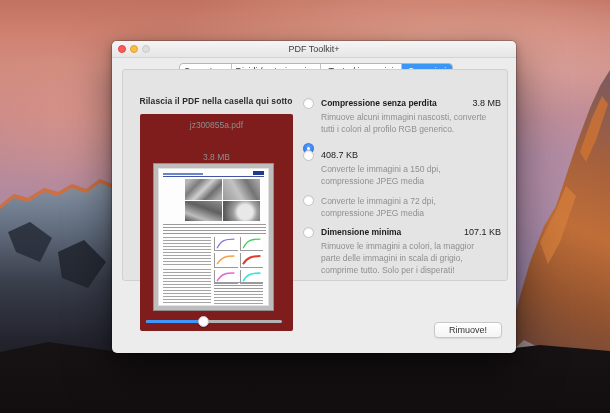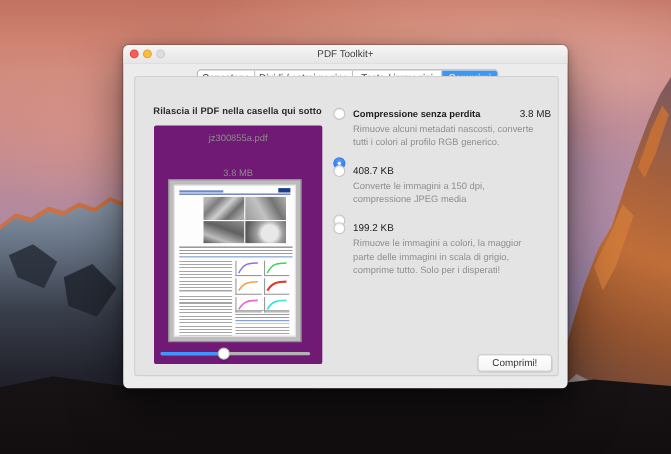--- a/index.html
+++ b/index.html
@@ -68,28 +68,28 @@
   
   .tabs{position:absolute;left:67px;top:22px;display:flex;height:15px;
     background:#ffffff;border:1px solid #b6b6b6;border-radius:4px;overflow:hidden;box-sizing:border-box;}
   .tab{display:flex;align-items:center;justify-content:center;
     font-size:9px;color:#333;border-right:1px solid #c2c2c2;box-sizing:border-box;cursor:default;}
   .tab:last-child{border-right:none;}
   .tab.active{background:var(--accent-blue,#3a97f5);color:#fff;border-right-color:var(--accent-blue,#3a97f5);}
   .tab.w1{width:52px}.tab.w2{width:89px}.tab.w3{width:81px}.tab.w4{width:50px}
 
   
-  .panel{position:absolute;left:10px;top:28px;width:386px;height:273px;
+  .panel{position:absolute;left:10px;top:28px;width:386px;height:212px;
     background:#e4e4e4;border:1px solid #d0d0d0;border-radius:3px;box-sizing:border-box;}
 
   
   .drop-hint{position:absolute;left:2px;top:26px;width:182px;text-align:center;
     font-size:8.5px;font-weight:600;color:#2c2c2c;letter-spacing:.1px;}
   .dropbox{position:absolute;left:17px;top:44px;width:153px;height:217px;
-    background:#701a75;border-radius:2px;}
+    background:#7f1d1d;border-radius:2px;}
   .fileinfo{position:absolute;left:0;right:0;text-align:center;color:#8d8d8d;font-size:8.5px;}
   .fi1{top:6px}.fi2{top:22px}.fi3{top:38px}
 
   .preview-well{position:absolute;left:13px;top:49px;width:121px;height:148px;
     background:#bdbdbd;border:1px solid #8f8f8f;box-sizing:border-box;}
   .page{position:absolute;left:4px;top:4px;width:111px;height:138px;background:#fdfdfd;
     border:1px solid #e2e2e2;box-sizing:border-box;overflow:hidden;}
   .hdr-text{position:absolute;left:4px;top:4px;width:40px;height:2px;background:#6b86c8;}
   .hdr-rule{position:absolute;left:4px;top:7px;right:4px;height:1px;background:#41589e;}
   .hdr-box{position:absolute;right:4px;top:2px;width:11px;height:4px;background:#1d3c8f;}
@@ -240,39 +240,41 @@
       </div>
     </div>
 
     <div class="options">
       <div class="opt">
         <div class="radio"></div>
         <div class="opt-head">
           <span class="opt-title">Compressione senza perdita</span>
           <span class="opt-size">3.8 MB</span>
         </div>
-        <div class="opt-desc">Rimuove alcuni metadati nascosti, converte tutti i colori al profilo RGB generico.</div>
+        <div class="opt-desc">Rimuove alcuni immagini nascosti, converte tutti i colori al profilo RGB generico.</div>
       </div>
       <div class="opt">
         <div class="radio selected"></div>
       </div>
       <div class="opt">
         <div class="radio"></div>
         <div class="opt-head">
           <span class="opt-size">408.7 KB</span>
         </div>
         <div class="opt-desc">Converte le immagini a 150 dpi, compressione JPEG media</div>
       </div>
       <div class="opt">
         <div class="radio"></div>
+        <div class="opt-desc">Converte le immagini a 72 dpi, compressione JPEG media</div>
       </div>
       <div class="opt">
         <div class="radio"></div>
         <div class="opt-head">
-          <span class="opt-size">199.2 KB</span>
+          <span class="opt-title">Dimensione minima</span>
+          <span class="opt-size">107.1 KB</span>
         </div>
         <div class="opt-desc">Rimuove le immagini a colori, la maggior parte delle immagini in scala di grigio, comprime tutto. Solo per i disperati!</div>
       </div>
     </div>
 
-    <div class="compress-btn">Comprimi!</div>
+    <div class="compress-btn">Rimuove!</div>
   </div>
 </div>
 
 </body></html>

